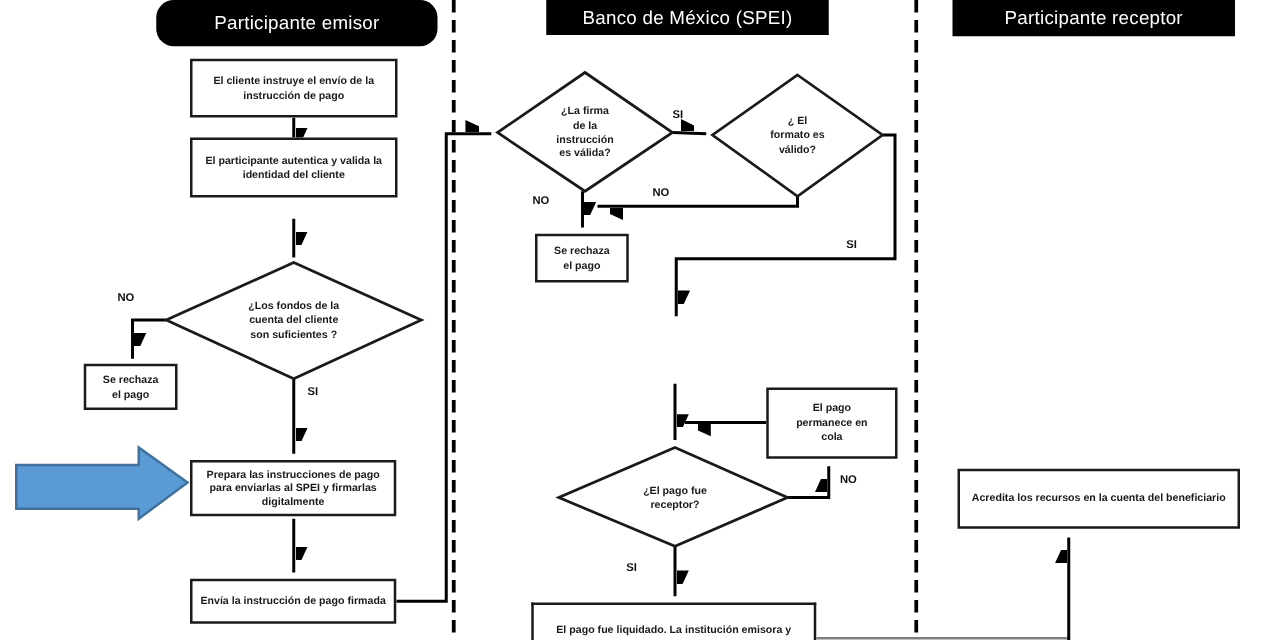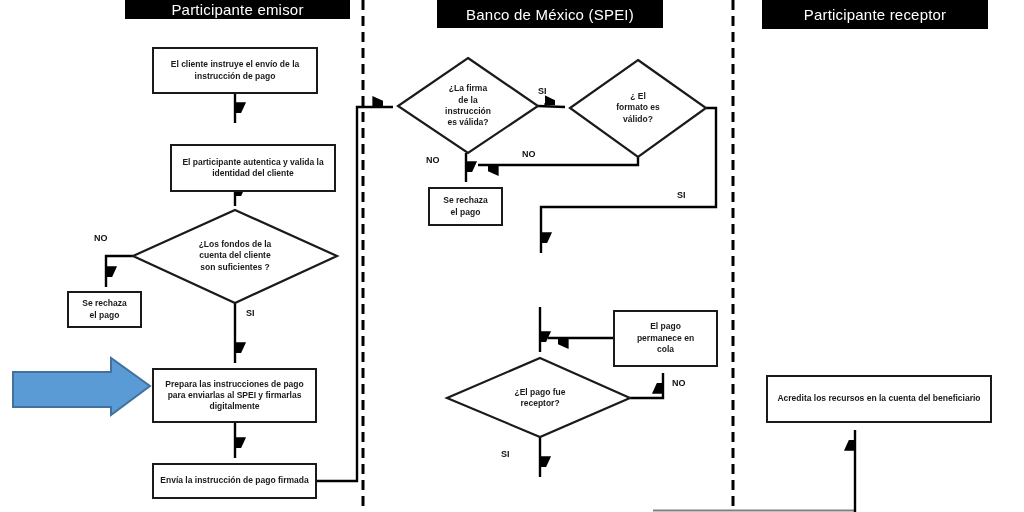--- a/index.html
+++ b/index.html
@@ -55,34 +55,34 @@
     <path d="M855,512 L855,430" stroke="#000" stroke-width="2.4" fill="none" marker-end="url(#ah)"></path>
 
     <polygon points="235,210 337,256 235,303 133,256" fill="#fff" stroke="#1a1a1a" stroke-width="2.2"></polygon>
     <polygon points="468,58 538,106 468,153 398,106" fill="#fff" stroke="#1a1a1a" stroke-width="2.2"></polygon>
     <polygon points="638,60 706,108 638,157 570,108" fill="#fff" stroke="#1a1a1a" stroke-width="2.2"></polygon>
     <polygon points="540,358 630,398 540,437 447,398" fill="#fff" stroke="#1a1a1a" stroke-width="2.2"></polygon>
 
     <polygon points="13,372 111,372 111,358 150,386 111,415 111,407 13,407" stroke="#41719C" stroke-width="2" fill="#5B9BD5"></polygon>
   </svg>
 
-  <div class="hdr" style="left:125px;top:0;width:225px;height:19px;">Participante emisor</div>
+  <div class="hdr" style="left:125px;top:0;width:225px;height:37px;border-radius:14px;">Participante emisor</div>
   <div class="hdr" style="left:437px;top:0;width:226px;height:28px;">Banco de México (SPEI)</div>
   <div class="hdr" style="left:762px;top:0;width:226px;height:29px;">Participante receptor</div>
 
   <div class="box" style="left:152px;top:47px;width:166px;height:47px;">El cliente instruye el envío de la instrucción de pago</div>
-  <div class="box" style="left:152px;top:144px;width:166px;height:48px;margin-left:18px;">El participante autentica y valida la identidad del cliente</div>
+  <div class="box" style="left:152px;top:110px;width:166px;height:48px;">El participante autentica y valida la identidad del cliente</div>
   <div class="dtext" style="left:180px;top:226px;width:110px;height:60px;">¿Los fondos de la
 cuenta del cliente
 son suficientes ?</div>
   <div class="lbl" style="left:94px;top:233px;">NO</div>
   <div class="lbl" style="left:246px;top:308px;">SI</div>
   <div class="box dtext" style="left:67px;top:291px;width:75px;height:37px;">Se rechaza
 el pago</div>
-  <div class="box" style="left:152px;top:368px;width:165px;height:55px;">Prepara las instrucciones de pago para enviarlas al SPEI y firmarlas digitalmente</div>
+  <div class="box" style="left:152px;top:368px;width:165px;height:45px;">Prepara las instrucciones de pago para enviarlas al SPEI y firmarlas digitalmente</div>
   <div class="box" style="left:152px;top:463px;width:165px;height:36px;">Envía la instrucción de pago firmada</div>
 
   <div class="dtext" style="left:426px;top:76px;width:84px;height:60px;">¿La firma
 de la
 instrucción
 es válida?</div>
   <div class="lbl" style="left:538px;top:86px;">SI</div>
   <div class="dtext" style="left:596px;top:84px;width:84px;height:48px;">¿ El
 formato es
 válido?</div>
@@ -91,16 +91,17 @@
   <div class="box dtext" style="left:428px;top:187px;width:75px;height:39px;">Se rechaza
 el pago</div>
   <div class="lbl" style="left:677px;top:190px;">SI</div>
   <div class="box dtext" style="left:613px;top:310px;width:105px;height:57px;">El pago
 permanece en
 cola</div>
   <div class="dtext" style="left:488px;top:384px;width:104px;height:28px;">¿El pago fue
 receptor?</div>
   <div class="lbl" style="left:672px;top:378px;">NO</div>
   <div class="lbl" style="left:501px;top:449px;">SI</div>
+  <div class="box cutbox" style="left:425px;top:482px;width:228px;height:30px;">El pago fue liquidado. La institución emisora y</div>
 
   <div class="box" style="left:742px;top:375px;width:226px;height:48px;margin-left:24px;">Acredita  los recursos en la cuenta del beneficiario</div>
 
 </div>
 
 </body></html>

